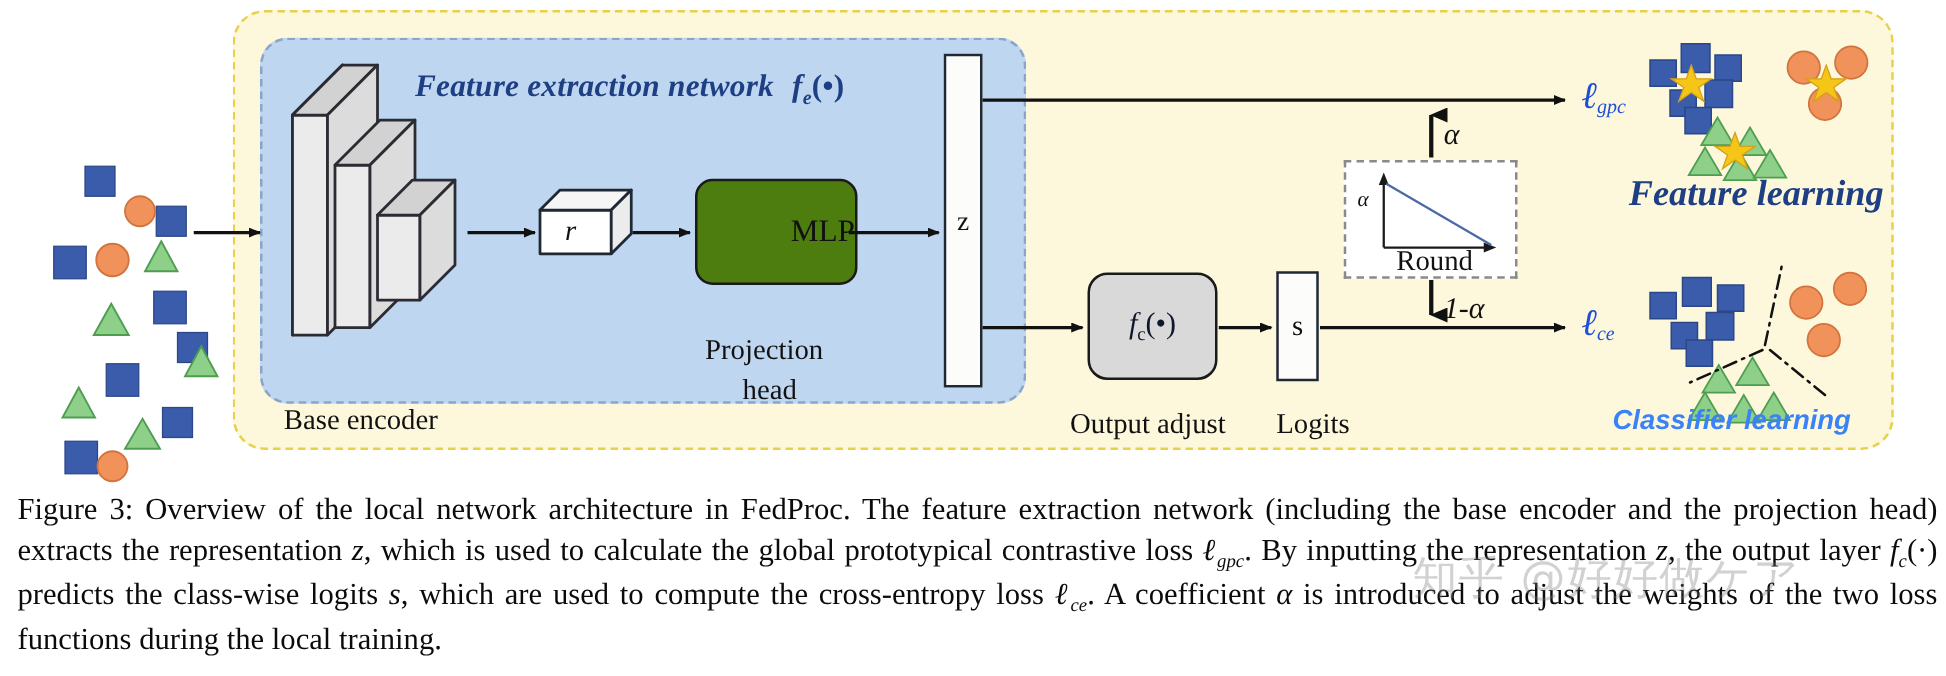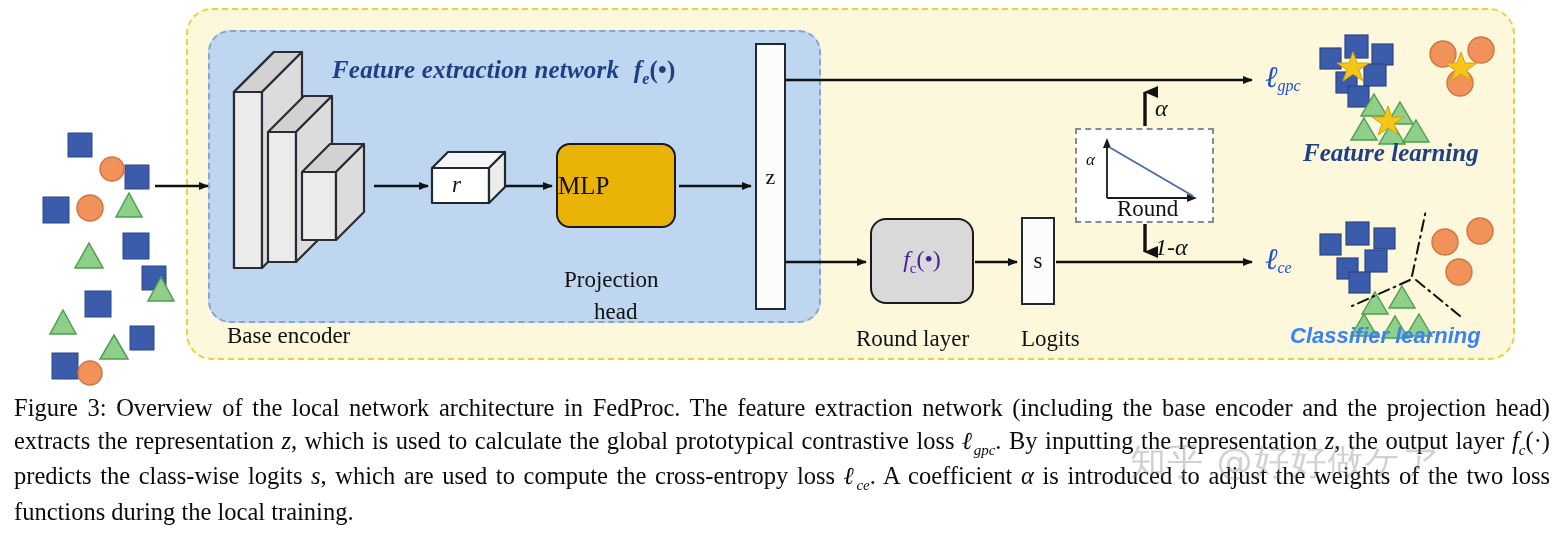--- a/index.html
+++ b/index.html
@@ -55,25 +55,25 @@
     position: absolute;
     font-family: "Liberation Serif", serif;
     color: #111;
     white-space: nowrap;
   }
   .lbl-big   { font-size: 23px; }
 
   
   #mlp-box {
     position: absolute; left: 556px; top: 143px;
-    width: 120px; height: 85px;
-    background: #eab308;
+    width: 130px; height: 85px;
+    background: #4d7c0f;
     border: 2.5px solid #1a1a1a;
     border-radius: 14px;
-    display: flex; align-items: center; justify-content: flex-start;
+    display: flex; align-items: center; justify-content: flex-end;
     font-size: 25px; color: #111;
     font-family: "Liberation Serif", serif;
   }
 
   
   #z-box {
     position: absolute; left: 755px; top: 43px;
     width: 31px; height: 267px;
     background: #fcfcfa;
     border: 2.5px solid #1f2933;
@@ -83,21 +83,21 @@
   }
 
   
   #fc-box {
     position: absolute; left: 870px; top: 218px;
     width: 104px; height: 86px;
     background: #d9d9d9;
     border: 2.5px solid #1a1a1a;
     border-radius: 16px;
     display: flex; align-items: center; justify-content: center;
-    font-size: 24px; color: #4c1d95;
+    font-size: 24px; color: #0f172a;
     font-family: "Liberation Serif", serif;
   }
   #fc-box .itx { font-style: italic; }
   #fc-box .subx { font-size: 15px; vertical-align: sub; }
 
   
   #s-box {
     position: absolute; left: 1021px; top: 217px;
     width: 34px; height: 88px;
     background: #fcfcfa;
@@ -146,21 +146,21 @@
     color: rgba(120,120,120,0.34);
     white-space: nowrap;
     letter-spacing: 1px;
   }
 
   
   #feature-learning-label {
     position: absolute; left: 1303px; top: 139px;
     font-family: "Liberation Serif", serif;
     font-style: italic; font-weight: bold;
-    font-size: 25px; color: #1f3f85; white-space: nowrap;
+    font-size: 29px; color: #1f3f85; white-space: nowrap;
   }
   #classifier-learning-label {
     position: absolute; left: 1290px; top: 323px;
     font-family: Liberation Sans, sans-serif;
     font-style: italic; font-weight: bold;
     font-size: 22px; color: #3b82f6; white-space: nowrap;
   }
 
   .loss-lbl {
     position: absolute;
@@ -256,21 +256,21 @@
   <div class="lbl lbl-big" style="left:564px; top:267px;">Projection</div>
   <div class="lbl lbl-big" style="left:594px; top:299px;">head</div>
 
   <div id="z-box">
     <span>z</span>
   </div>
 
   <div id="fc-box">
     <span><span class="itx">f</span><span class="subx">c</span><span>(•)</span></span>
   </div>
-  <div class="lbl lbl-big" style="left:856px; top:326px;">Round layer</div>
+  <div class="lbl lbl-big" style="left:856px; top:326px;">Output adjust</div>
 
   <div id="s-box">
     <span>s</span>
   </div>
   <div class="lbl lbl-big" style="left:1021px; top:326px;">Logits</div>
 
   <div id="alpha-chart">
     <svg width="135" height="91" viewBox="0 0 135 91">
 
       <line x1="30" y1="68" x2="30" y2="14" stroke="#1a1a1a" stroke-width="1.8"></line>

